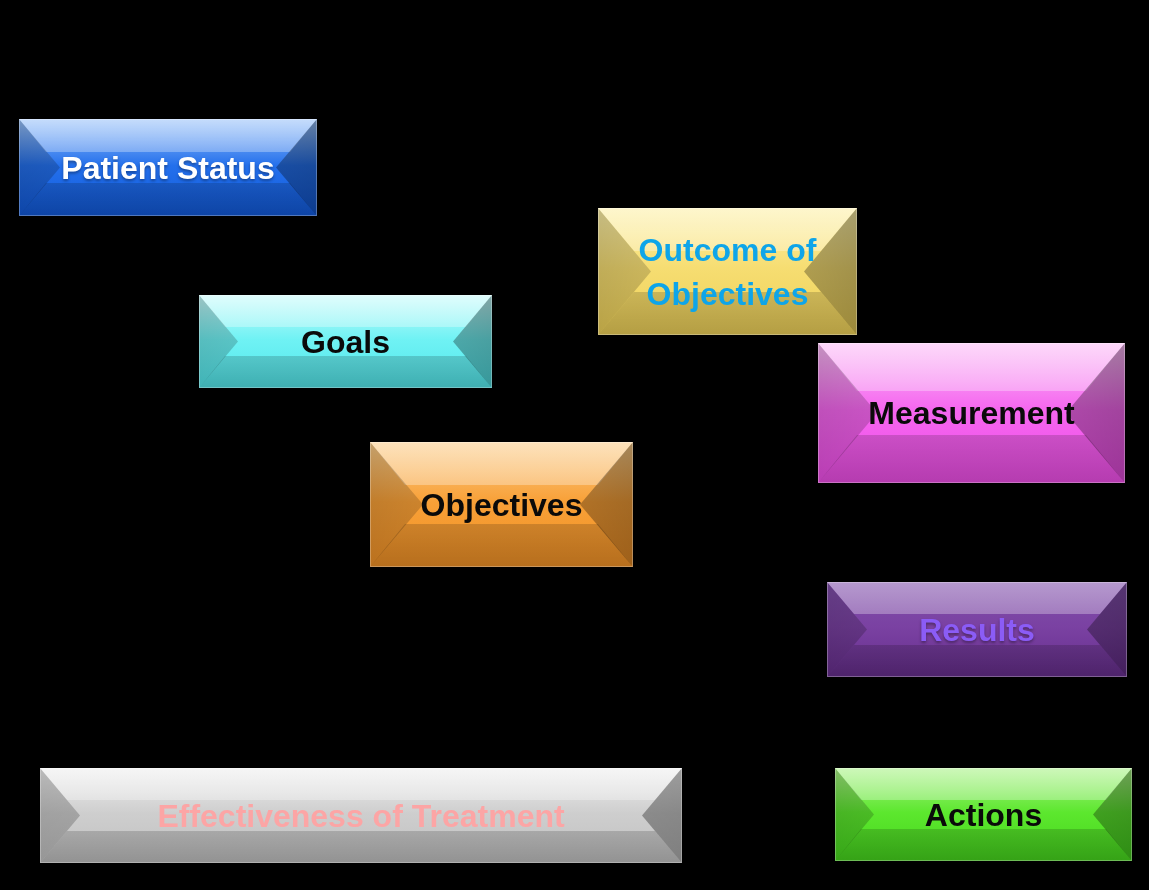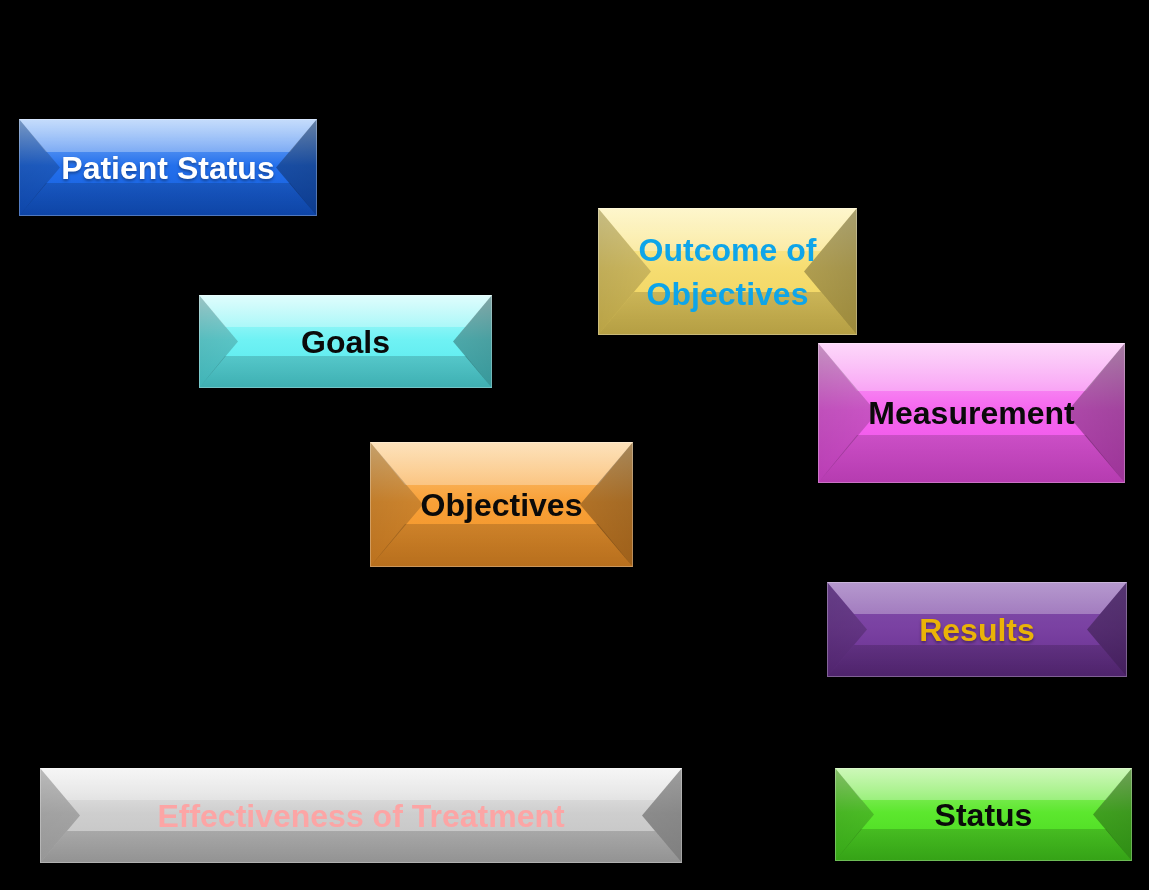--- a/index.html
+++ b/index.html
@@ -96,21 +96,21 @@
         <div class="line">Objectives</div>
       </div>
     </div>
     <div class="box3d" style="left: 827px; top: 582px; width: 300px; height: 95px; --d: 32px; --m: 27px; --a: 40px;">
       <div class="face" style="background:linear-gradient(180deg,#8150ab 0%,#7a41a2 48%,#662e8c 100%)"></div>
       <div class="bev bev-top"></div>
       <div class="bev bev-left"></div>
       <div class="bev bev-right"></div>
       <div class="bev bev-bottom"></div>
       <div class="edge"></div>
-      <div class="label light" style="color:#eab308">
+      <div class="label light" style="color:#8b5cf6">
         <div class="line">Results</div>
       </div>
     </div>
     <div class="box3d" style="left: 40px; top: 768px; width: 642px; height: 95px; --d: 32px; --m: 27px; --a: 40px;">
       <div class="face" style="background:linear-gradient(180deg,#efefef 0%,#cecece 48%,#c0c0c0 100%)"></div>
       <div class="bev bev-top"></div>
       <div class="bev bev-left"></div>
       <div class="bev bev-right"></div>
       <div class="bev bev-bottom"></div>
       <div class="edge"></div>
@@ -119,16 +119,16 @@
       </div>
     </div>
     <div class="box3d" style="left: 835px; top: 768px; width: 297px; height: 93px; --d: 32px; --m: 26px; --a: 39px;">
       <div class="face" style="background:linear-gradient(180deg,#aaf287 0%,#5ce72e 48%,#45d51d 100%)"></div>
       <div class="bev bev-top"></div>
       <div class="bev bev-left"></div>
       <div class="bev bev-right"></div>
       <div class="bev bev-bottom"></div>
       <div class="edge"></div>
       <div class="label" style="color:#0a0a0a">
-        <div class="line">Status</div>
+        <div class="line">Actions</div>
       </div>
     </div>
   </div>
 
 </body></html>

